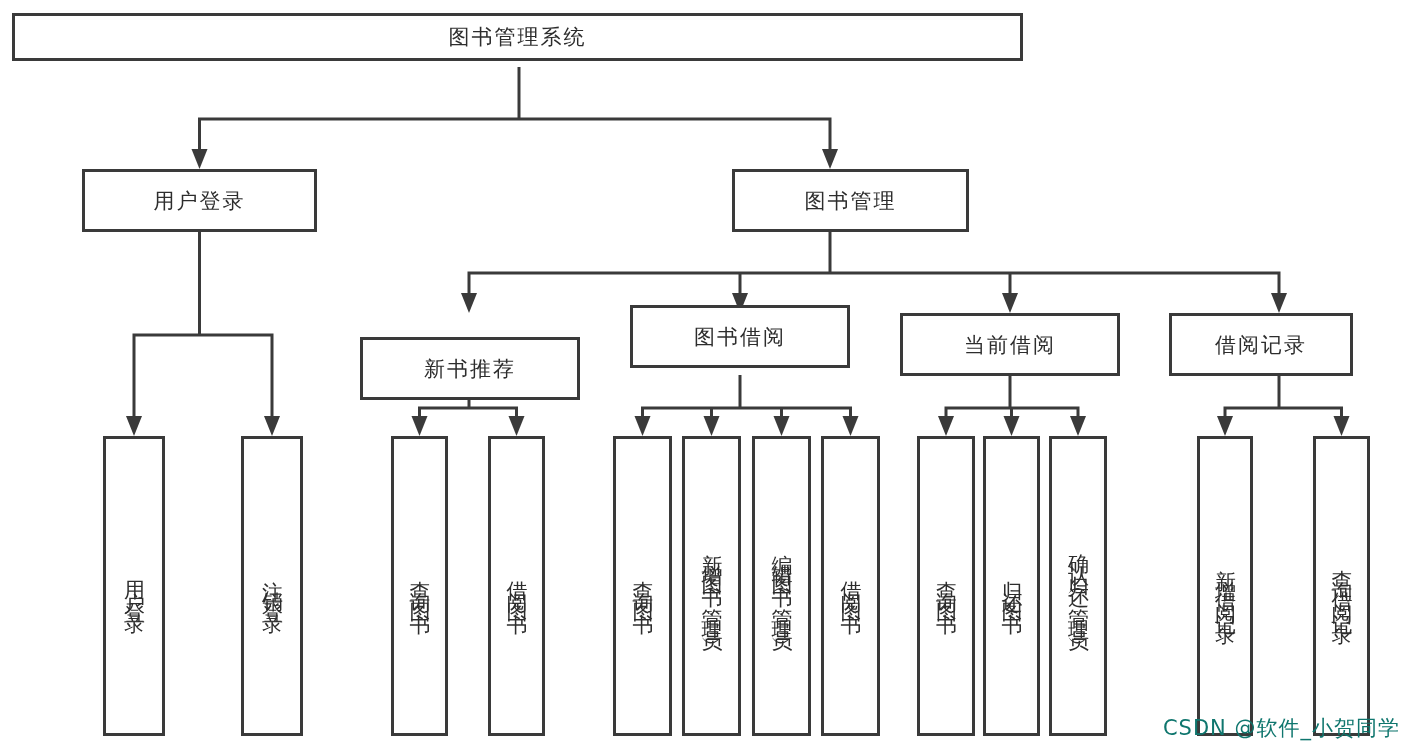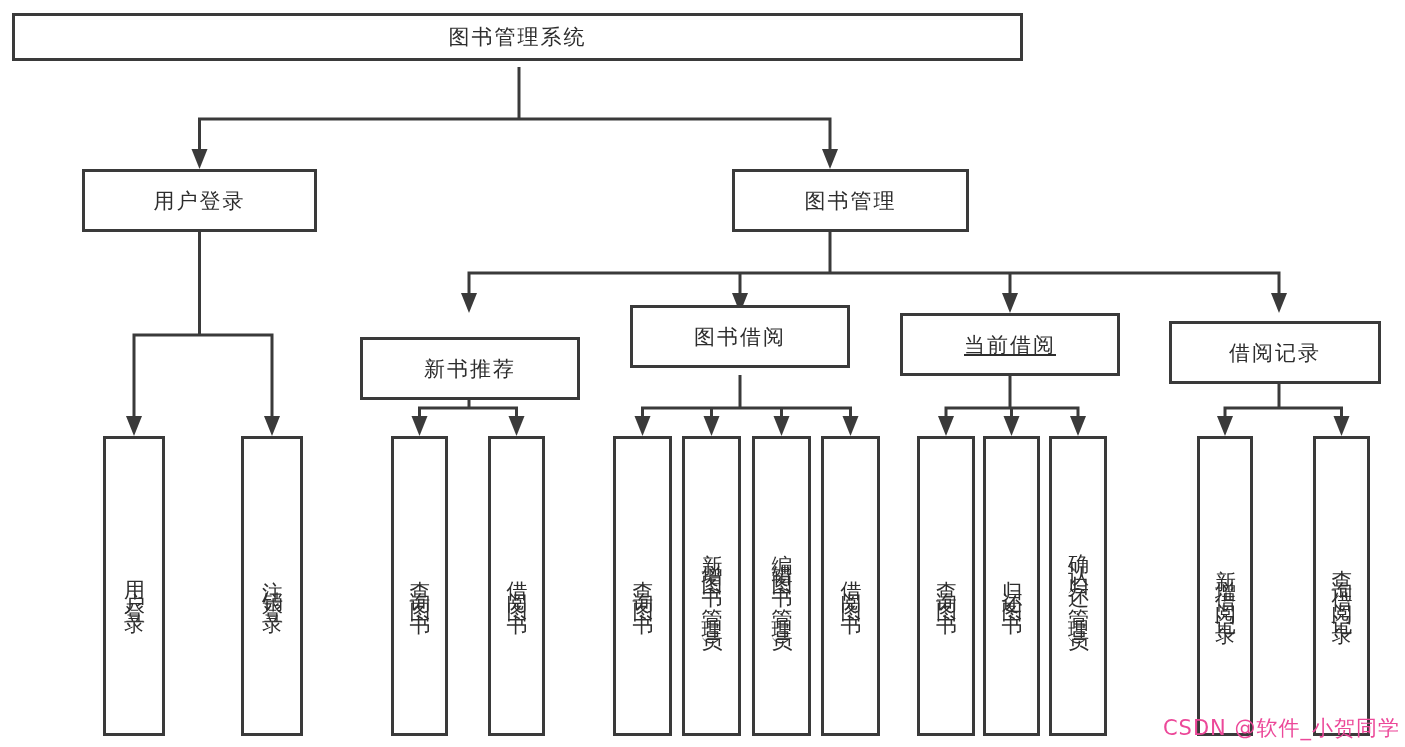--- a/index.html
+++ b/index.html
@@ -42,22 +42,22 @@
     z-index: 1;
     font-size: 21px;
     letter-spacing: 2px;
     white-space: nowrap;
   }
   .root-box   { left: 12px;   top: 13px;  width: 1011px; height: 48px; text-align: right; }
   .l1-user    { left: 82px;   top: 169px; width: 235px;  height: 63px; }
   .l1-mgmt    { left: 712px;  top: 169px; width: 237px;  height: 63px; margin-left: 20px; }
   .l2-newbook { left: 360px;  top: 313px; width: 220px;  height: 63px; margin-top: 24px; }
   .l2-borrow  { left: 630px;  top: 305px; width: 220px;  height: 63px; }
-  .l2-current { left: 900px;  top: 313px; width: 220px;  height: 63px; text-decoration: underline; }
-  .l2-records { left: 1169px; top: 321px; width: 212px;  height: 63px; }
+  .l2-current { left: 900px;  top: 313px; width: 220px;  height: 63px; }
+  .l2-records { left: 1169px; top: 313px; width: 184px;  height: 63px; }
   .leaf {
     top: 436px;
     height: 300px;
     writing-mode: vertical-rl;
     text-orientation: mixed;
     font-size: 21px;
     letter-spacing: 11px;
     line-height: 1;
   }
   .leaf-a1 { left: 103px;  width: 62px; }
@@ -72,21 +72,21 @@
   .leaf-d2 { left: 983px;  width: 57px; }
   .leaf-d3 { left: 1049px; width: 58px; }
   .leaf-e1 { left: 1197px; width: 56px; }
   .leaf-e2 { left: 1313px; width: 57px; }
   #watermark {
     position: absolute;
     right: 5px;
     bottom: 5px;
     z-index: 2;
     font-size: 21px;
-    color: #ec4899;
+    color: #0f766e;
     letter-spacing: 1px;
     white-space: nowrap;
     margin-left: 44px;
   }
 </style>
 </head>
 <body>
 
 <div id="canvas">
 

